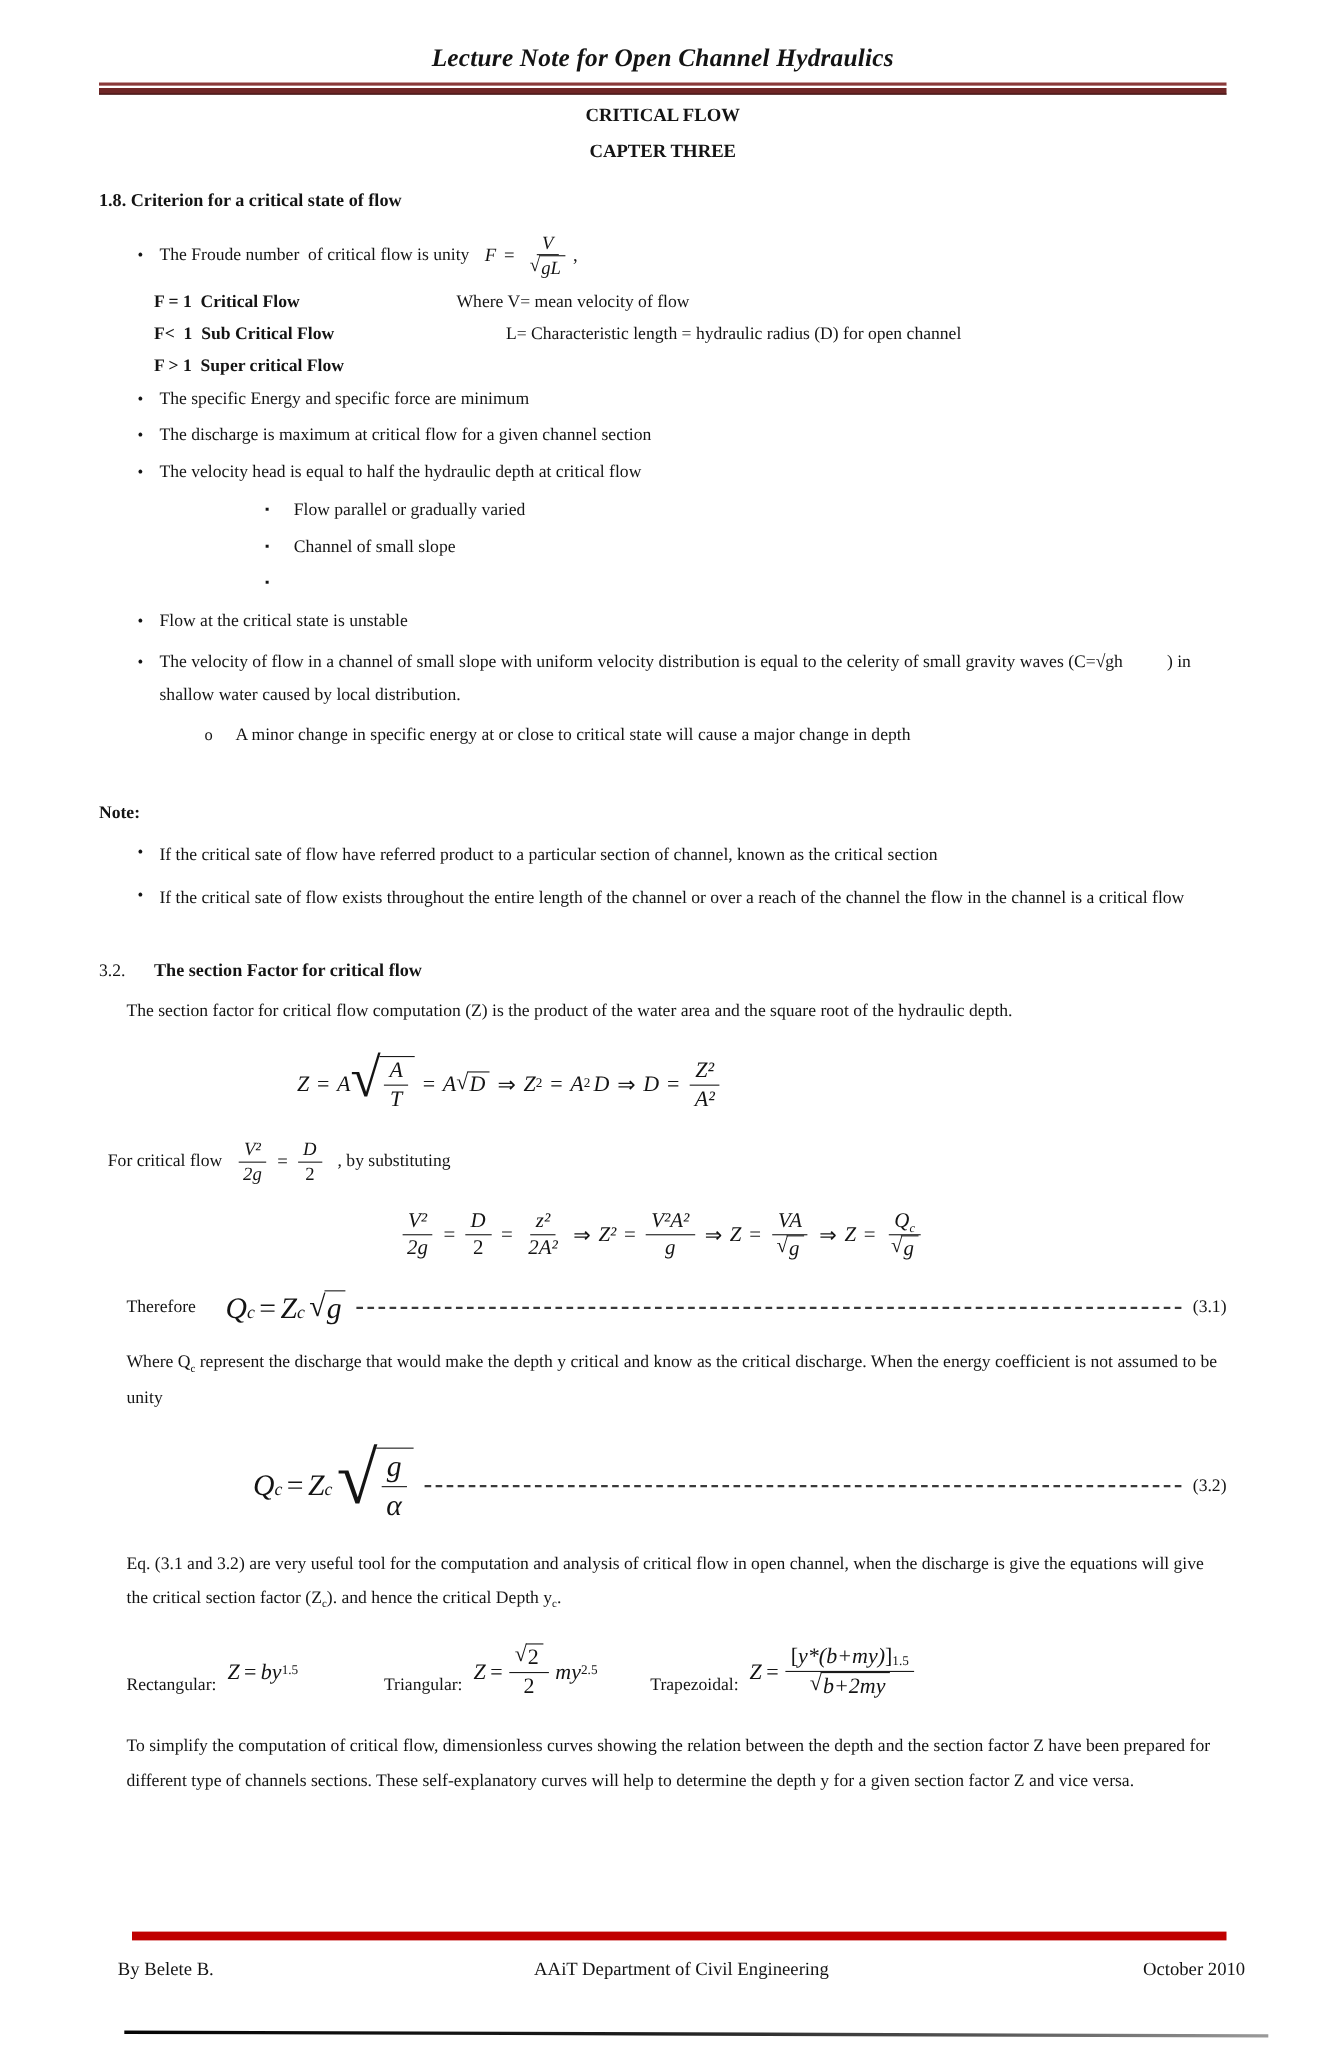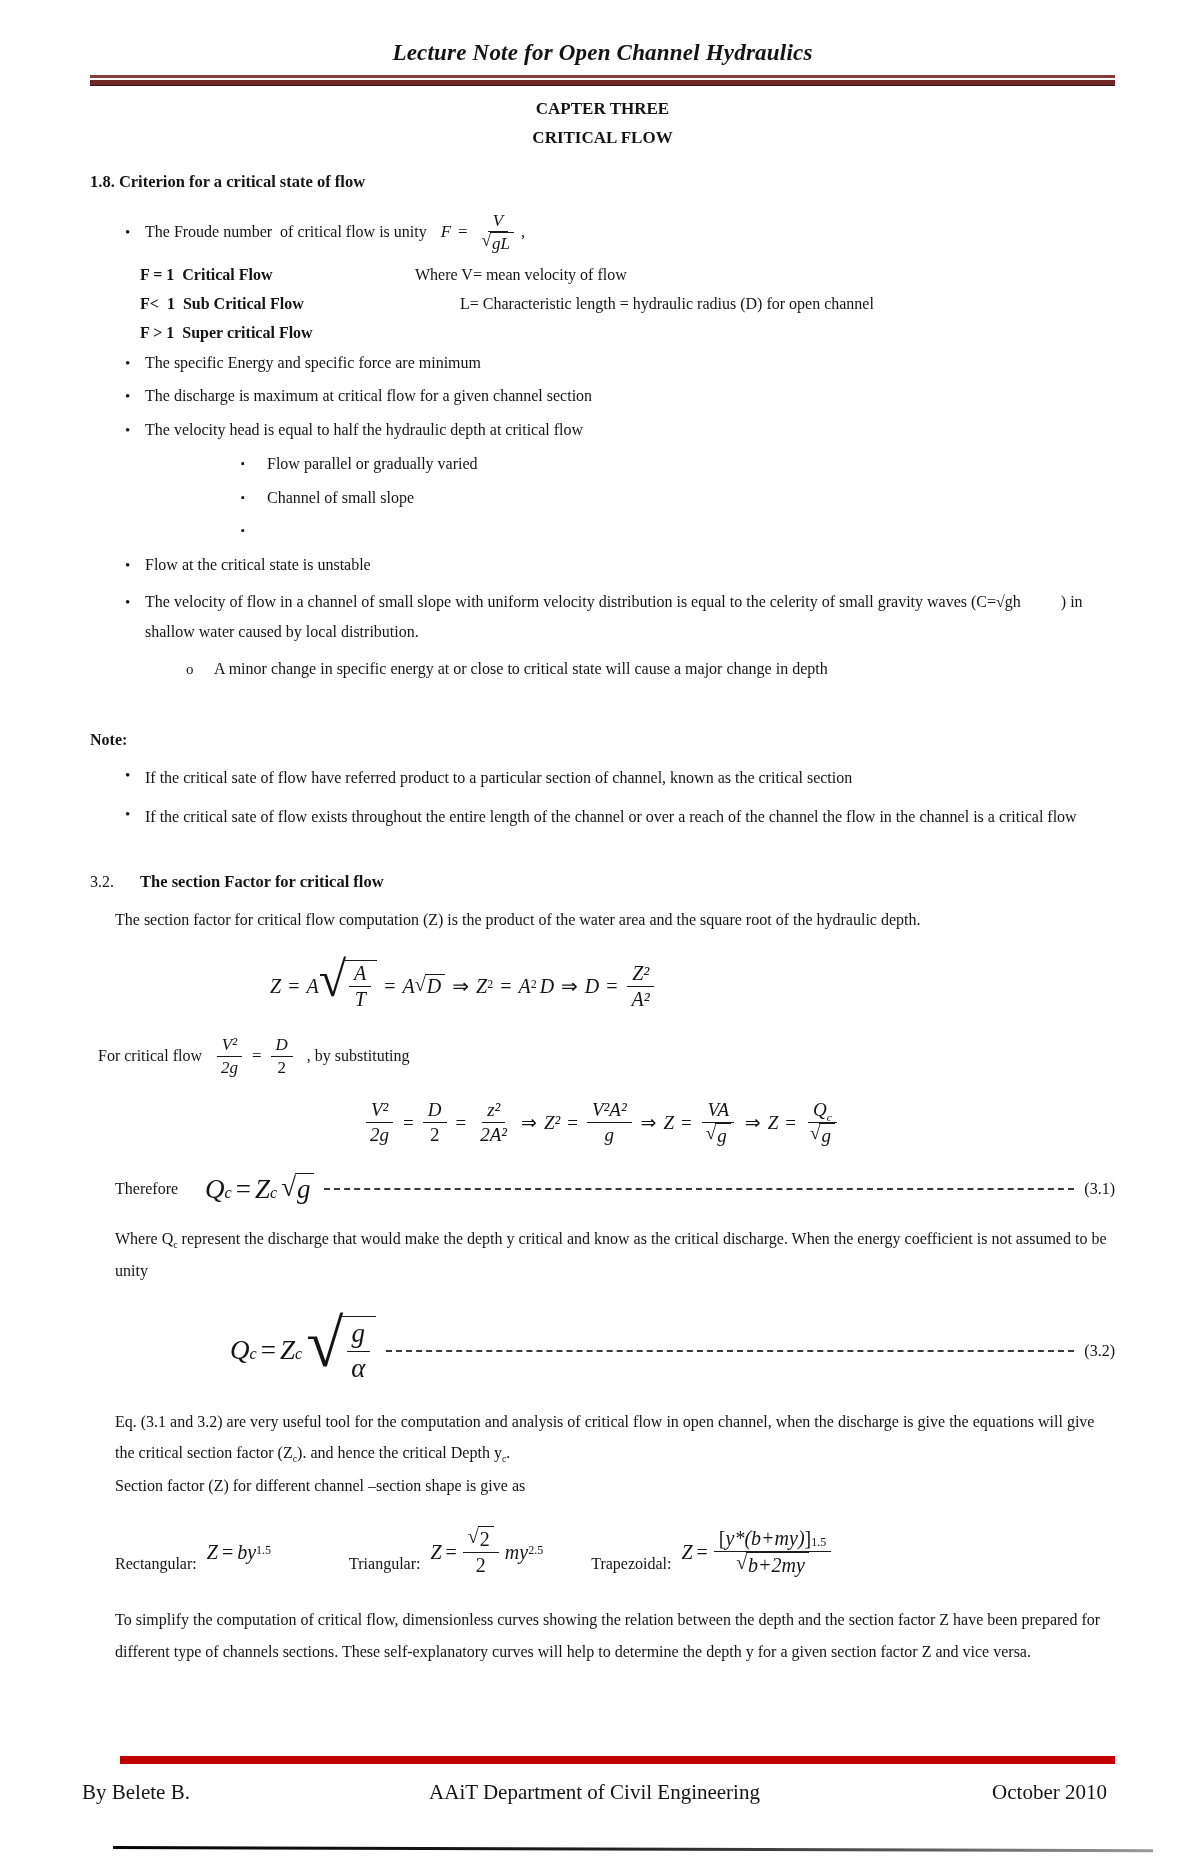--- a/index.html
+++ b/index.html
@@ -81,42 +81,42 @@
   
   .shapes { display:flex; align-items:center; margin-top:26px; margin-left:25px; }
   .shape-group { display:flex; align-items:center; }
   .shape-label { font-size:16px; margin-right:10px;margin-top:24px; }
   .shape-math { font-size:20px; }
   .gap1 { margin-right:78px; }
   .gap2 { margin-right:48px; }
 
   
   .footer-bar { position:absolute; left:120px; width:995px; top:1756px; height:8px; background:#c00000; }
-  .footer-text { position:absolute; top:1780px; left:82px; width:1025px; display:flex; align-items:flex-end; font-size:21px; }
+  .footer-text { position:absolute; top:1780px; left:107px; width:1025px; display:flex; align-items:flex-end; font-size:17px; }
   .footer-text .fl { width:300px; }
   .footer-text .fc { flex:1 1 auto; text-align:center; }
   .footer-text .fr { width:300px; text-align:right; }
 
   .page-edge { position:absolute; top:1846px; left:113px; width:1040px; height:3px;
     background:linear-gradient(to right, #050505 0%, #1c1c1c 45%, #555 75%, #9a9a9a 100%);
     transform:rotate(0.18deg); transform-origin:left center; }
 </style>
 </head>
 <body>
 
 <div class="page">
 
   <div class="doc-title">Lecture Note for Open Channel Hydraulics</div>
   <div class="rule-double">
     <div class="thin"></div>
     <div class="gap"></div>
     <div class="thick"></div>
   </div>
+  <div class="chapter subtitle">CRITICAL FLOW</div>
   <div class="chapter">CAPTER THREE</div>
-  <div class="chapter subtitle">CRITICAL FLOW</div>
 
   <div class="h31">1.8. Criterion for a critical state of flow</div>
 
   <div class="li li1" style="margin-top:18px; align-items:center;">
     <span class="mk"></span>
     <span class="txt" style="display:inline-flex; align-items:center;">
       <span class="keepws">The Froude number  of critical flow is unity</span>
       <span class="math froude">
         <span class="v">F</span>
         <span class="op">=</span>
@@ -348,21 +348,20 @@
         </span>
       </span>
     </span>
     <span class="dashes"></span>
     <span class="eqlabel">(3.2)</span>
   </div>
 
   <div class="para body-ind" style="margin-top:20px; line-height:1.95;">
     <span>Eq. (3.1 and 3.2) are very useful tool for the computation and analysis of critical flow in open channel, when the discharge is give the equations will give the critical section factor (Z</span><sub style="font-size:0.62em;">c</sub><span>). and hence the critical Depth y</span><sub style="font-size:0.62em;">c</sub><span>.</span>
   </div>
-  <div class="para body-ind" style="margin-top:4px;">Section factor (Z) for different channel –section shape is give as</div>
 
   <div class="shapes">
     <div class="shape-group gap1">
       <span class="shape-label">Rectangular:</span>
       <span class="math shape-math">
         <span class="v">Z</span>
         <span class="op" style="padding:0 4px;">=</span>
         <span class="v">by</span>
           <sup>1.5</sup>
       </span>

